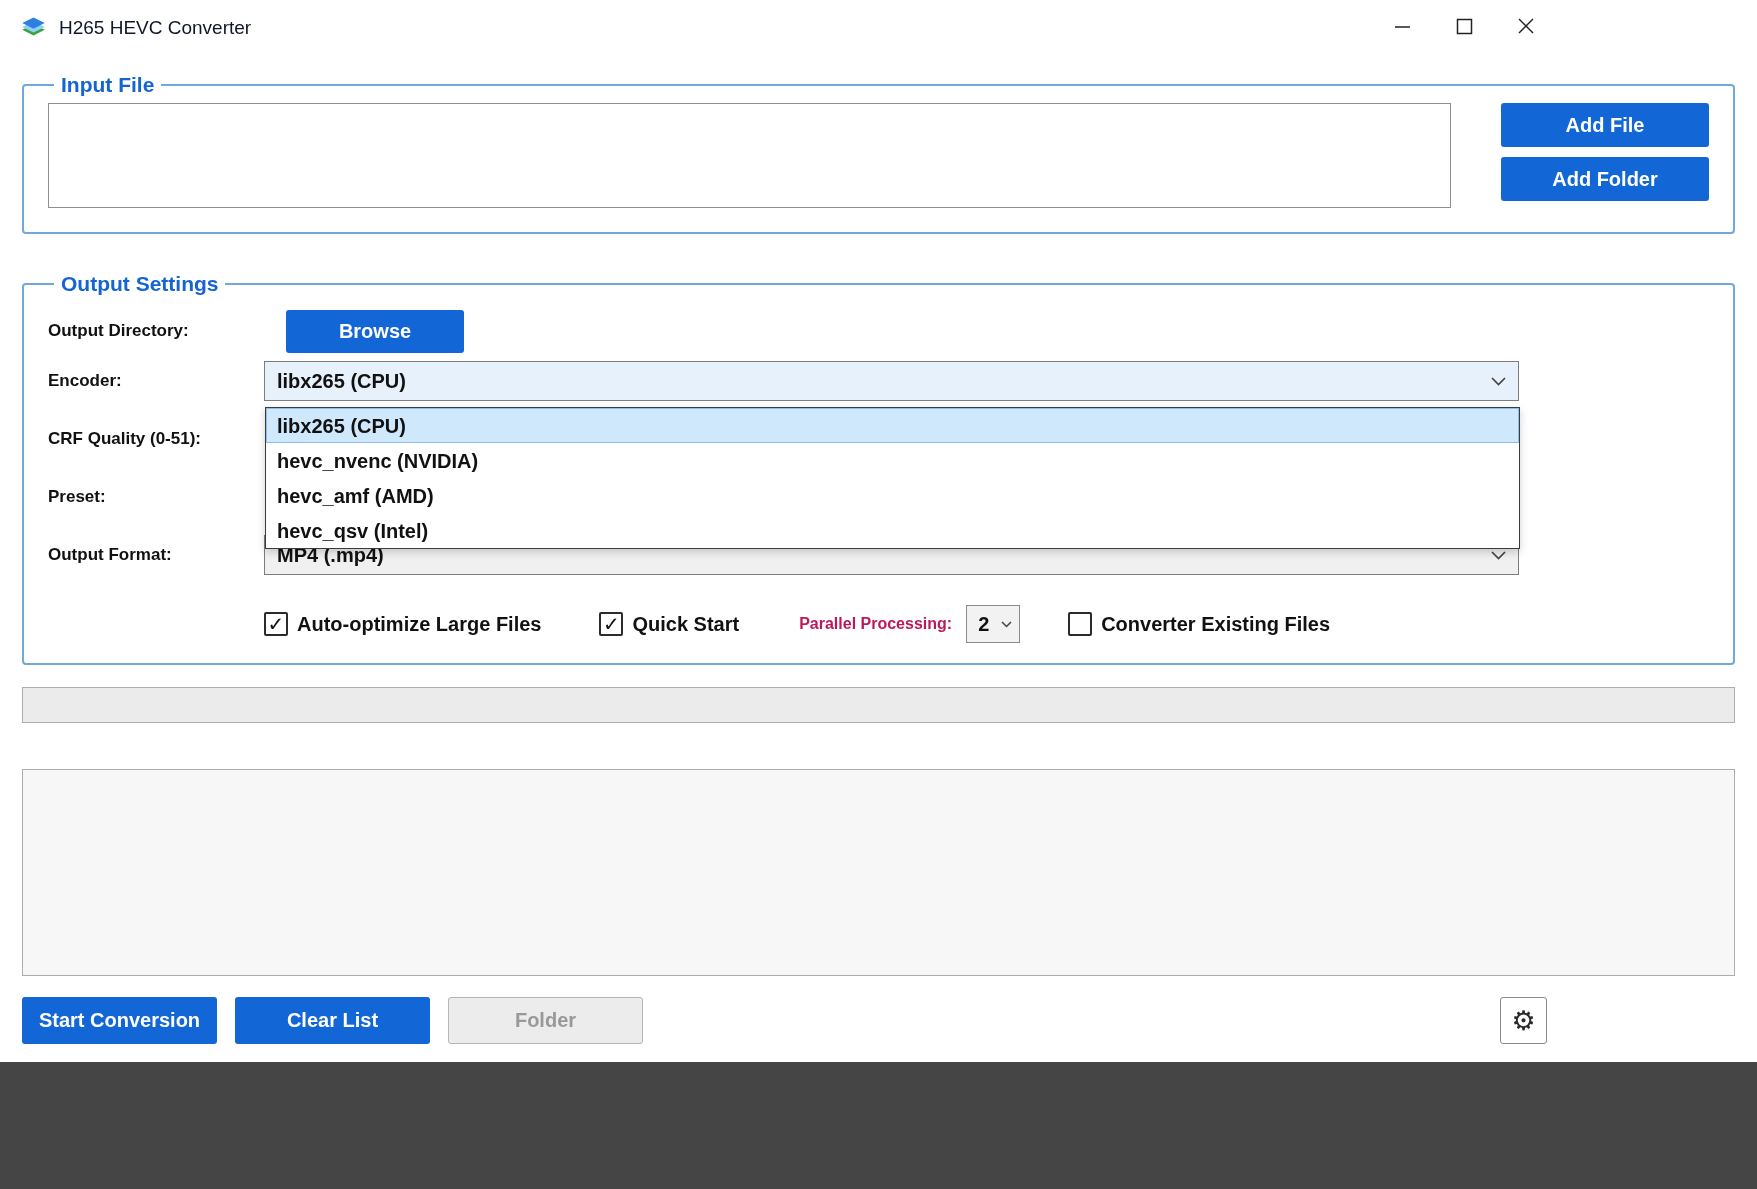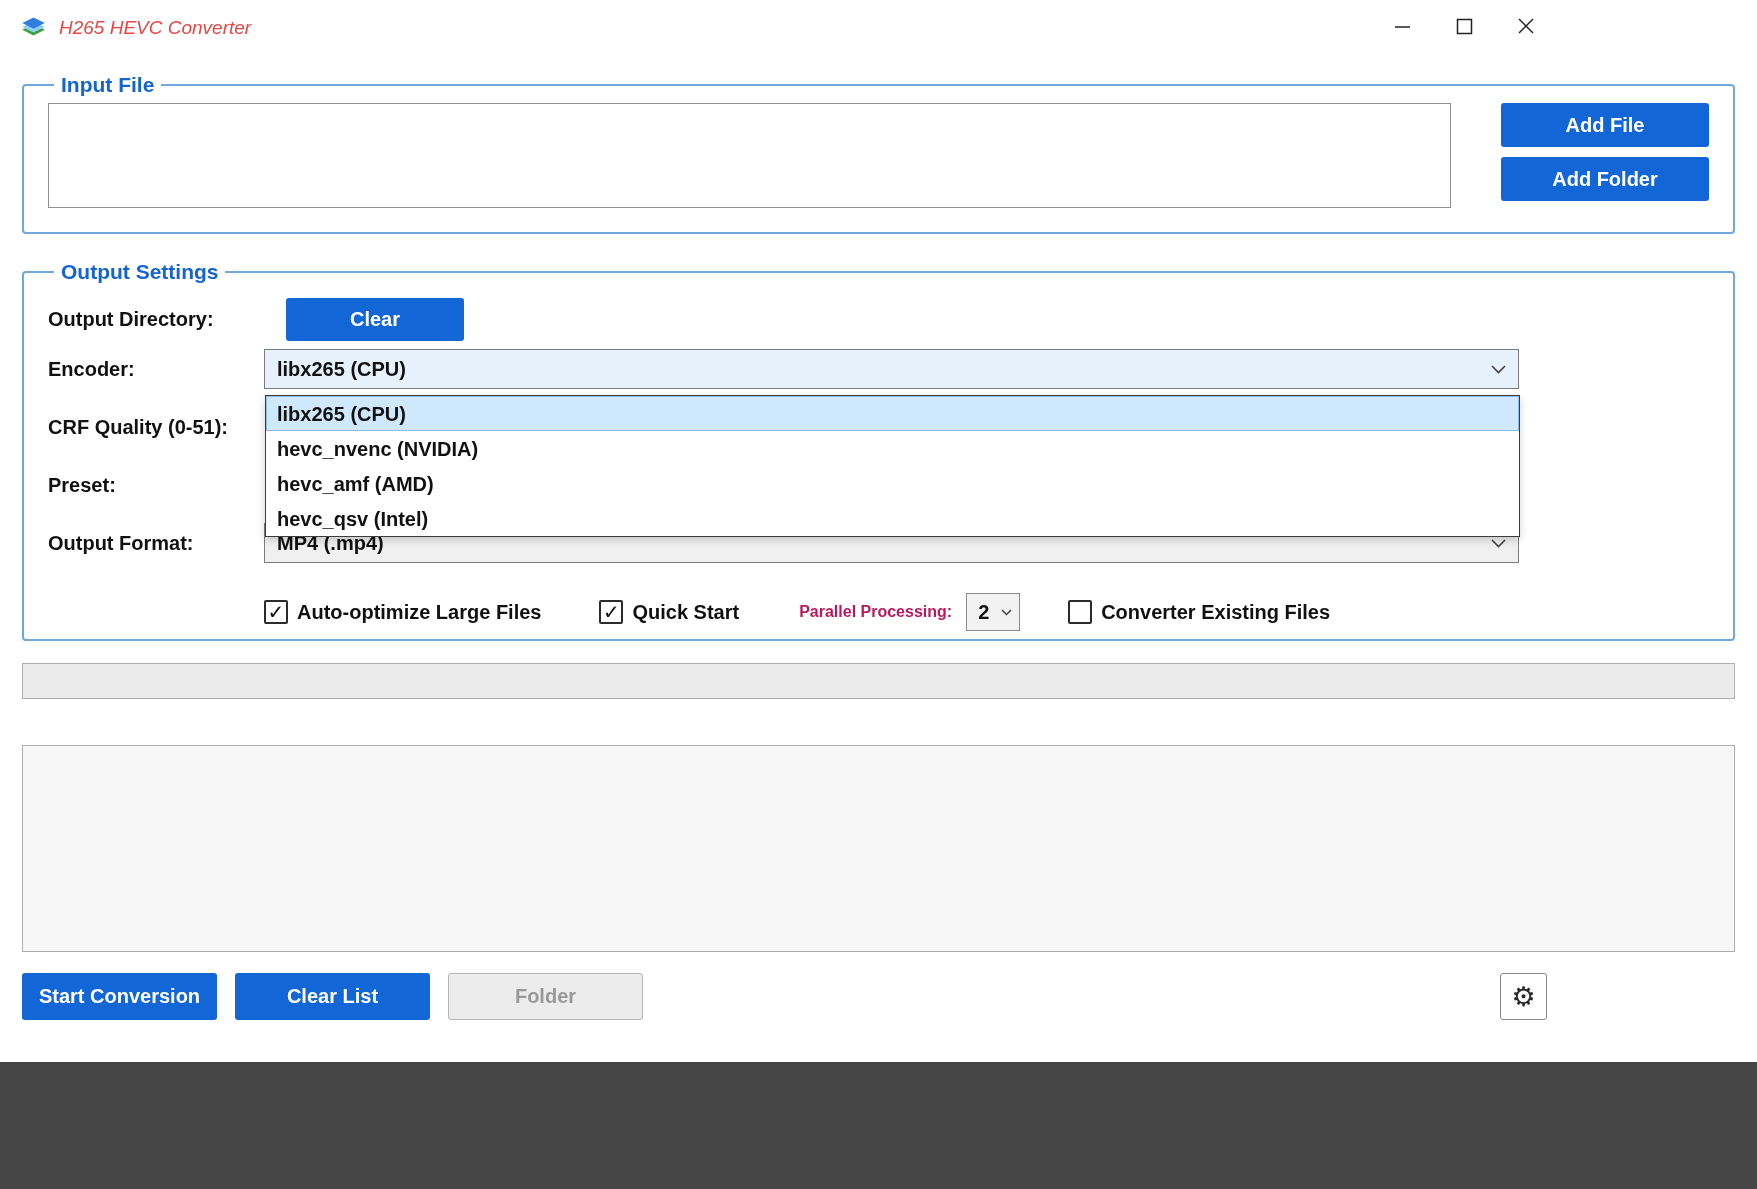--- a/index.html
+++ b/index.html
@@ -14,38 +14,38 @@
   }
   *{box-sizing:border-box;margin:0;padding:0;}
   html,body{width:1757px;height:1189px;overflow:hidden;}
   body{font-family:"Liberation Sans","DejaVu Sans",sans-serif;background:#fff;}
 
   .window{width:1757px;height:1062px;background:#ffffff;position:relative;}
 
   
   .titlebar{height:55px;display:flex;align-items:center;padding-left:20px;position:relative;}
   .app-icon{width:27px;height:27px;display:inline-flex;align-items:center;justify-content:center;margin-right:12px;}
-  .win-title{font-size:19px;color:#ef4444;font-style:italic;}
+  .win-title{font-size:19px;color:#0f172a;}
   .win-controls{position:absolute;top:0;right:200px;height:55px;display:flex;}
   .win-btn{width:62px;height:55px;border:none;background:transparent;display:flex;align-items:center;justify-content:center;cursor:pointer;}
 
   
   fieldset.group{border:2px solid var(--group-border);border-radius:4px;margin:18px 22px 0 22px;padding:6px 24px 24px 24px;}
   fieldset.group legend{color:var(--group-label);font-weight:bold;font-size:21px;padding:0 7px;margin-left:6px;}
-  fieldset.output{margin-top:26px;padding-bottom:8px;position:relative;}
+  fieldset.output{margin-top:38px;padding-bottom:20px;position:relative;}
 
   
   .input-row{display:flex;align-items:flex-start;gap:36px;}
   .file-listbox{flex:1 1 auto;height:105px;border:1px solid #8f8f8f;background:#ffffff;}
   .btn-col{flex:0 0 208px;display:flex;flex-direction:column;gap:10px;margin-left:14px;}
   .blue-btn{background:var(--accent);color:#ffffff;font-weight:bold;font-size:20px;border:none;border-radius:3px;height:44px;cursor:pointer;font-family:inherit;}
 
   
   .srow{display:flex;align-items:center;}
-  .slabel{flex:0 0 216px;font-weight:bold;font-size:20px;color:#111;}
+  .slabel{flex:0 0 216px;font-weight:bold;font-size:17px;color:#111;}
   .row-dir{height:44px;margin-top:7px;}
   .dir-input{width:1068px;height:44px;border:1px solid #7a7a7a;font-family:inherit;font-weight:bold;font-size:20px;color:#111;padding:0 10px;background:#fff;}
   .browse-btn{width:178px;height:43px;margin-left:22px;}
   .row-encoder{height:40px;margin-top:8px;}
   .combo{width:1255px;height:40px;border:1px solid #7d7d7d;display:flex;align-items:center;padding:0 12px;font-weight:bold;font-size:20px;color:#111;cursor:pointer;position:relative;background:#f0f0f0;}
   .combo .chev{margin-left:auto;display:inline-flex;}
   .combo.focused{background:var(--combo-focus-bg);}
   .row-crf{height:40px;margin-top:18px;}
   .row-preset{height:40px;margin-top:18px;}
   .row-format{height:40px;margin-top:18px;}
@@ -130,21 +130,21 @@
         <button class="blue-btn">Add Folder</button>
       </div>
     </div>
   </fieldset>
 
   <fieldset class="group output">
     <legend>Output Settings</legend>
 
     <div class="srow row-dir">
       <span class="slabel">Output Directory:</span>
-      <button class="blue-btn browse-btn">Clear</button>
+      <button class="blue-btn browse-btn">Browse</button>
     </div>
 
     <div class="srow row-encoder">
       <span class="slabel">Encoder:</span>
       <div class="combo focused">
         <span>libx265 (CPU)</span>
         <span class="chev">
           <svg width="15" height="9" viewBox="0 0 15 9">
               <polyline points="1,1 7.5,7.5 14,1" fill="none" stroke="#444" stroke-width="1.7"></polyline>
             </svg>

